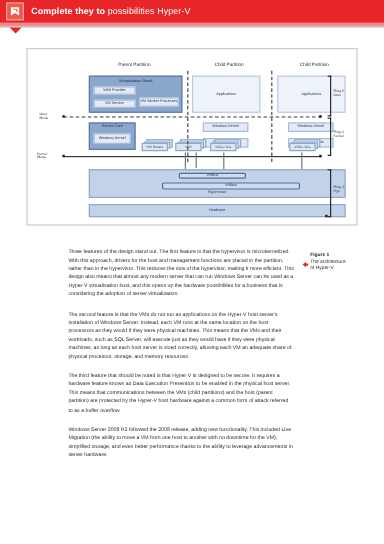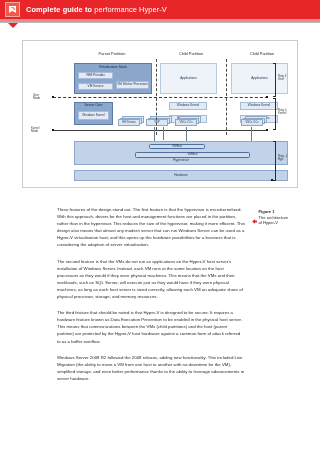--- a/index.html
+++ b/index.html
@@ -232,21 +232,21 @@
 
 <div class="header-bar">
   <div class="header-logo">
     <svg width="9" height="9" viewBox="0 0 10 10" aria-hidden="true">
       <path d="M1.2 1.2 H8.8 V8.8 L5 6.4 L1.2 8.8 Z" fill="#ffffff"></path>
       <path d="M3.2 3.0 H6.6 V5.0" stroke="#f05a4a" stroke-width="0.9" fill="none"></path>
       <path d="M6.9 5.6 L5.7 4.2 H8.1 Z" fill="#f05a4a"></path>
     </svg>
   </div>
   <div class="header-title">
-    <span>Complete guide to</span><span class="light"> performance Hyper-V</span>
+    <span>Complete they to</span><span class="light"> possibilities Hyper-V</span>
   </div>
 </div>
 <div class="header-rule"></div>
 <div class="header-rule2"></div>
 <div class="header-tab"></div>
 
 <div class="figure-frame">
   <div class="diagram">
 
     <div class="dg-label partition-title" style="left:46px; top:11px; width:86px;">Parent Partition</div>

